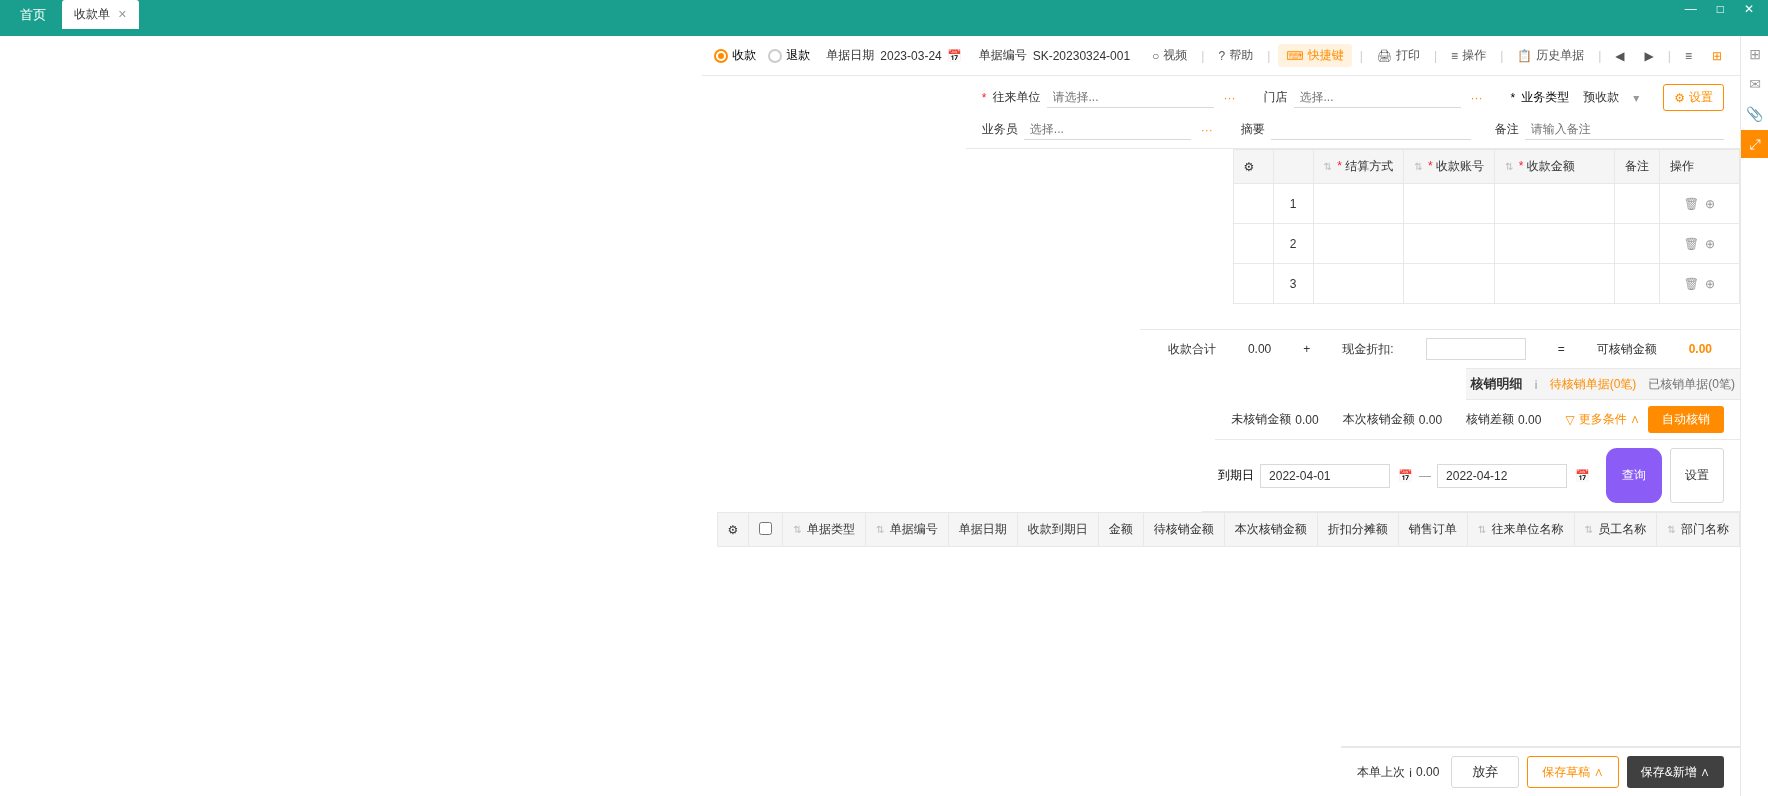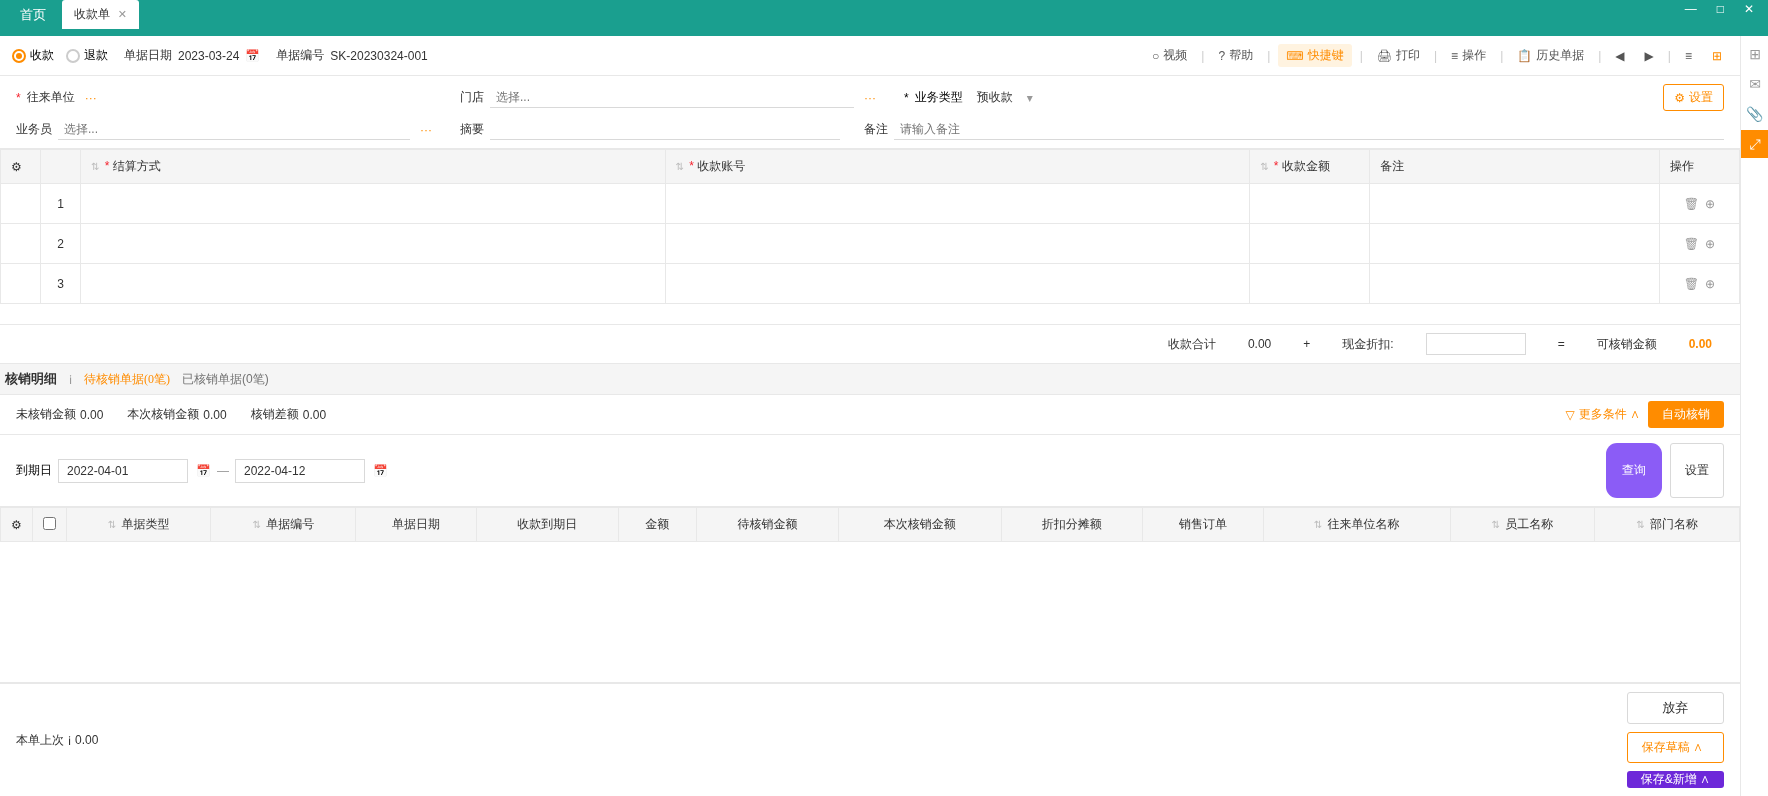--- a/index.html
+++ b/index.html
@@ -35,20 +35,21 @@
     .nav-win-btns { display: flex; gap: 8px; align-items: center; color: #fff; font-size: 14px; }
     .nav-win-btn { cursor: pointer; padding: 2px 6px; }
 
     
     .main-area {
       background: #fff;
       margin: 0;
       height: calc(796px - 36px);
       display: flex;
       flex-direction: column;
+      align-items: flex-end;
     }
 
     
     .toolbar {
       display: flex;
       align-items: center;
       padding: 8px 12px;
       border-bottom: 1px solid #e8e8e8;
       gap: 16px;
     }
@@ -150,21 +151,21 @@
       background: #f5f5f5;
       border-top: 1px solid #e8e8e8;
       border-bottom: 1px solid #e8e8e8;
       padding: 6px 5px;
       display: flex;
       align-items: center;
       gap: 12px;
     }
     .section-title { font-size: 13px; font-weight: bold; color: #333; }
     .info-icon { color: #999; cursor: pointer; font-size: 12px; }
-    .tab-link { color: #ff8c00; cursor: pointer; font-family: Liberation Serif, serif; }
+    .tab-link { color: #ff8c00; cursor: pointer; }
     .tab-link-gray { color: #737373; cursor: pointer; }
 
     
     .stats-row {
       display: flex;
       align-items: center;
       padding: 6px 16px;
       gap: 24px;
       border-bottom: 1px solid #e8e8e8;
     }
@@ -251,42 +252,42 @@
     
     .footer {
       display: flex;
       align-items: center;
       padding: 8px 16px;
       border-top: 2px solid #e8e8e8;
       background: #fff;
       gap: 12px;
     }
     .footer-info { display: flex; align-items: center; gap: 4px; color: #333; }
-    .footer-btns { margin-left: auto; display: flex; gap: 8px; flex-direction: column; }
+    .footer-btns { margin-left: auto; display: flex; gap: 8px; }
     .btn-abandon {
       background: #fff;
       border: 1px solid #d9d9d9;
       color: #333;
       padding: 6px 20px;
       border-radius: 3px;
       cursor: pointer;
       font-size: 13px;
     }
     .btn-save-draft {
       background: #fff;
       border: 1px solid #ff8c00;
       color: #ff8c00;
       padding: 6px 14px;
       border-radius: 3px;
       cursor: pointer;
       font-size: 13px;
       display: flex; align-items: center; gap: 4px;
     }
     .btn-save-new {
-      background: #6d28d9;
+      background: #404040;
       border: none;
       color: #fff;
       padding: 0 14px;
       border-radius: 3px;
       cursor: pointer;
       font-size: 13px;
       display: flex; align-items: center; gap: 4px;
     }
 
     
@@ -395,20 +396,21 @@
       <div class="toolbar-btn">≡</div>
       <div class="toolbar-btn" style="color:#ff8c00;">⊞</div>
     </div>
   </div>
 
   <div class="form-area">
     <div class="form-row">
       <div class="form-field" style="max-width:420px;">
         <span class="req">*</span>
         <label>往来单位</label>
+        <input class="form-input" placeholder="请选择..." style="">
         <span class="more-btn">···</span>
       </div>
       <div class="form-field" style="max-width:420px;">
         <label>门店</label>
         <input class="form-input" placeholder="选择..." style="">
         <span class="more-btn">···</span>
       </div>
       <div class="form-field-fixed">
         <span class="req">*</span>
         <label>业务类型</label>

